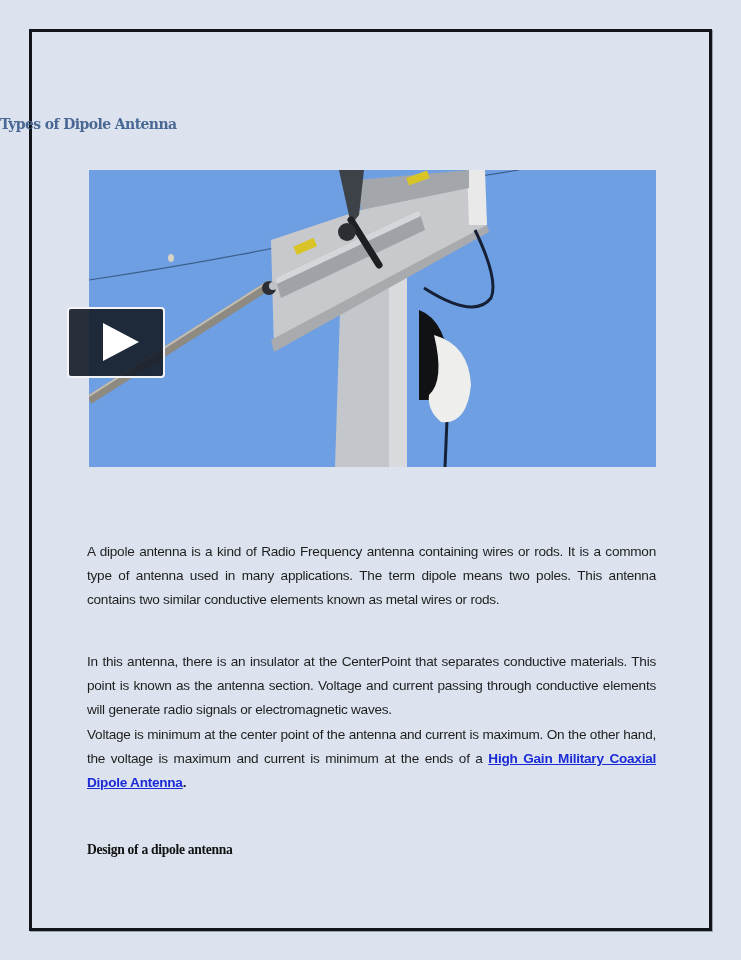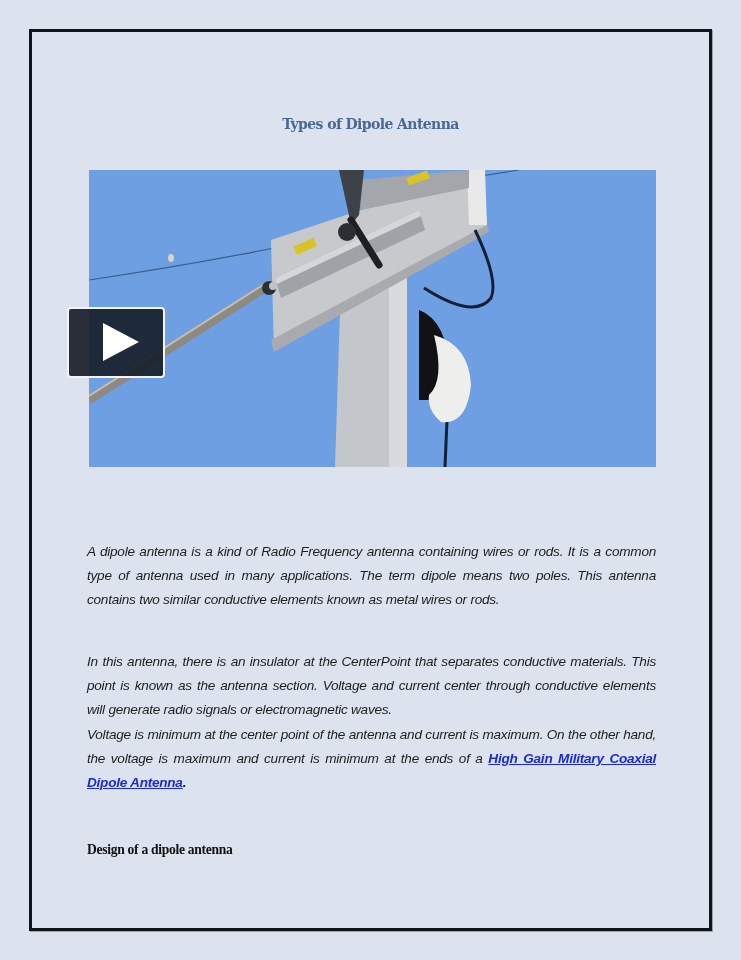--- a/index.html
+++ b/index.html
@@ -14,21 +14,20 @@
     position: absolute;
     left: 29px; top: 29px;
     width: 677px; height: 896px;
     border: 3px solid #111418;
     background: #dce3ef;
     box-shadow: 1px 1px 0 #9aa3b0;
   }
   .doc-title {
     position: absolute;
     left: 0; right: 0; top: 116px;
-    text-align: center;
     font-family: "DejaVu Serif", serif;
     font-weight: bold;
     font-size: 14px;
     letter-spacing: -0.6px;
     color: #4a6894;
   }
   .photo {
     position: absolute;
     left: 89px; top: 170px;
     width: 567px; height: 297px;
@@ -56,21 +55,20 @@
   .body-text {
     position: absolute;
     left: 87px; width: 569px;
     font-family: "Liberation Sans", sans-serif;
     font-size: 13.6px;
     line-height: 24px;
     color: #1e1e1e;
     text-align: justify;
     letter-spacing: -0.25px;
     margin: 0;
-    font-style: italic;
   }
   .p1 { top: 540px; }
   .p2 { top: 650px; }
   .p3 { top: 723px; }
   .subheading {
     position: absolute;
     left: 87px; top: 842px;
     font-family: Liberation Serif, serif;
     font-weight: bold;
     font-size: 13.6px;
@@ -128,17 +126,17 @@
     <path d="M345 165 Q 380 175 382 215 Q 378 255 352 252 Q 338 240 340 225 Q 356 210 345 165 Z" fill="#eeeeec"></path>
   </svg>
 </div>
 
 <div class="play-button">
   <span class="tri"></span>
 </div>
 
 <p class="body-text p1">A dipole antenna is a kind of Radio Frequency antenna containing wires or rods. It is a common type of antenna used in many applications. The term dipole means two poles. This antenna contains two similar conductive elements known as metal wires or rods.</p>
 
-<p class="body-text p2">In this antenna, there is an insulator at the CenterPoint that separates conductive materials. This point is known as the antenna section. Voltage and current center through conductive elements will generate radio signals or electromagnetic waves.</p>
+<p class="body-text p2">In this antenna, there is an insulator at the CenterPoint that separates conductive materials. This point is known as the antenna section. Voltage and current passing through conductive elements will generate radio signals or electromagnetic waves.</p>
 
 <p class="body-text p3"><span>Voltage is minimum at the center point of the antenna and current is maximum. On the other hand, the voltage is maximum and current is minimum at the ends of a </span><a class="inline-link" href="#">High Gain Military Coaxial Dipole Antenna</a><span class="period">.</span></p>
 
 <div class="subheading">Design of a dipole antenna</div>
 
 </body></html>

